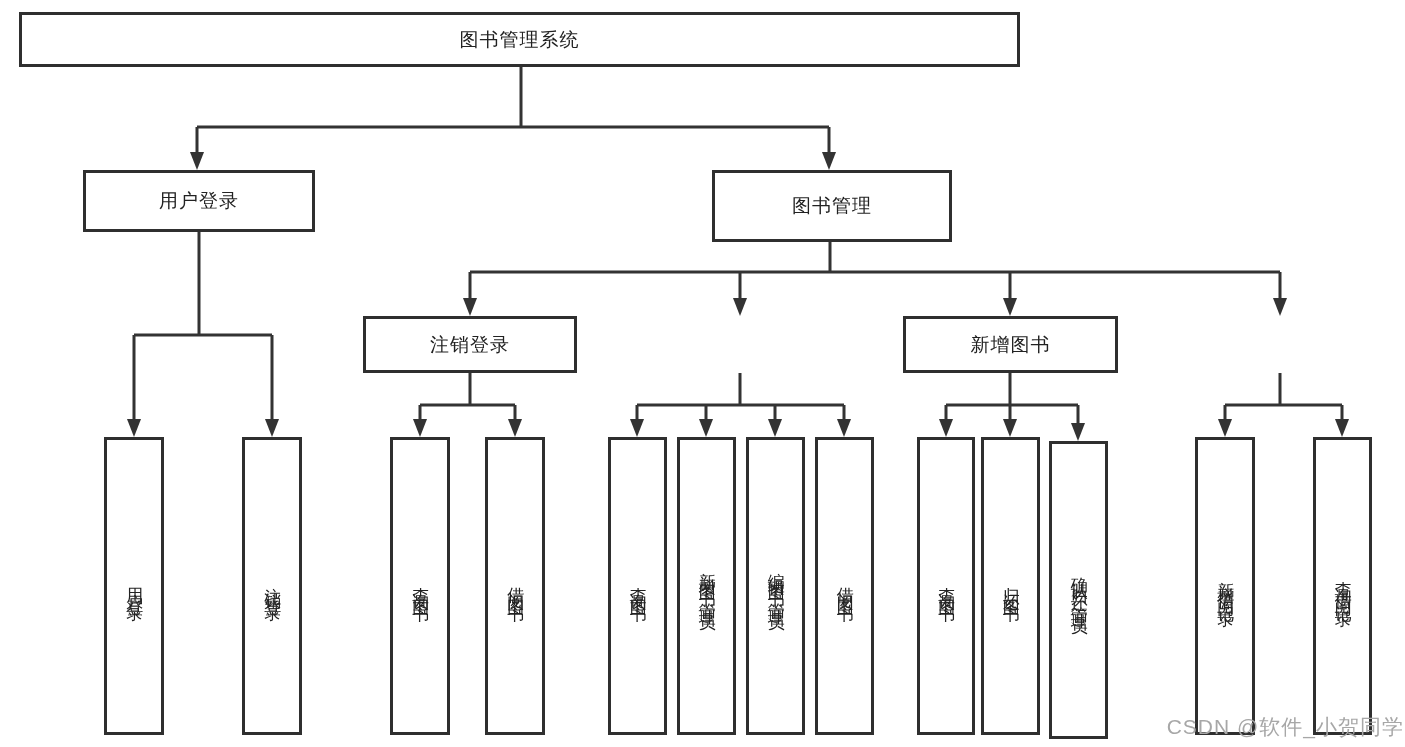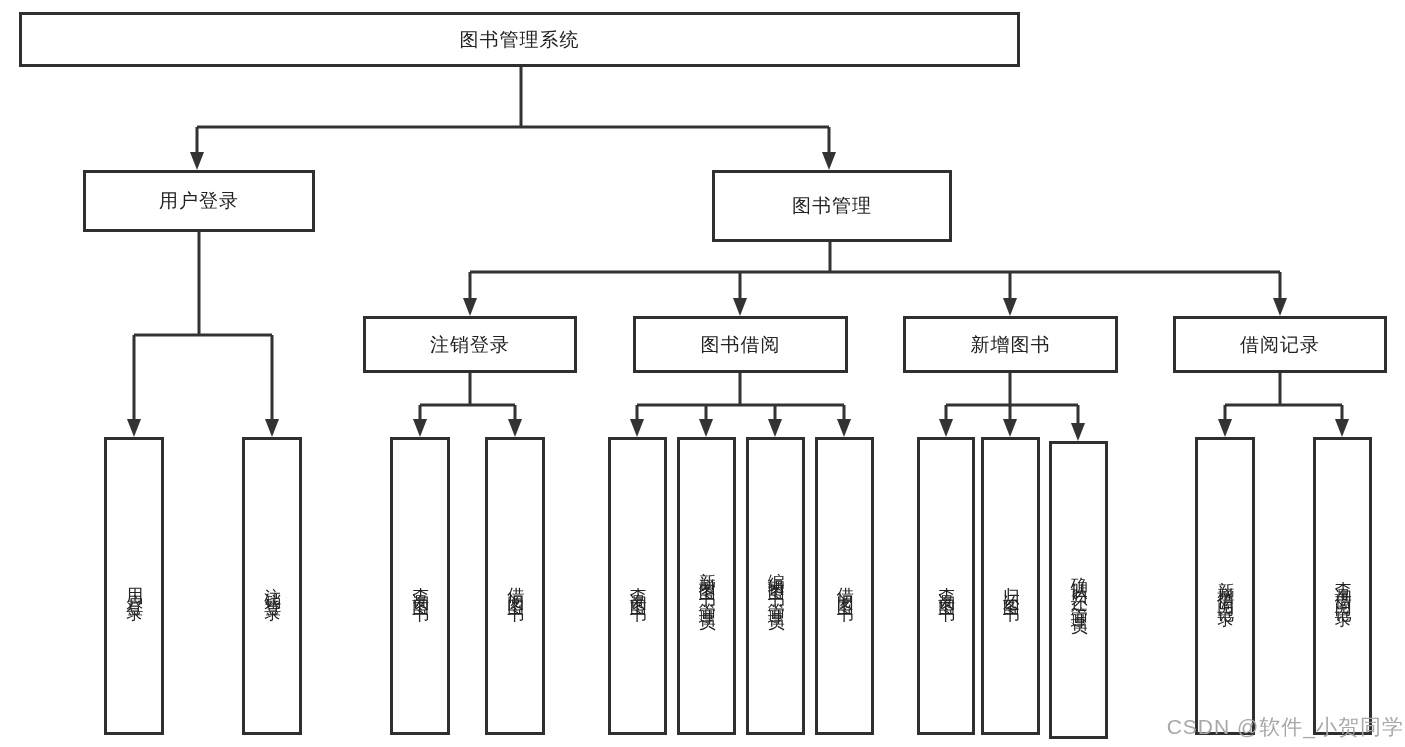--- a/index.html
+++ b/index.html
@@ -117,28 +117,22 @@
   <div class="box h-box" style="left:83px; top:170px; width:232px; height:62px;">
     <span>用户登录</span>
   </div>
   <div class="box h-box" style="left:712px; top:170px; width:240px; height:72px;">
     <span>图书管理</span>
   </div>
 
   <div class="box h-box" style="left:363px; top:316px; width:214px; height:57px;">
     <span>注销登录</span>
   </div>
-  <div class="box h-box" style="left:633px; top:316px; width:215px; height:57px;">
-    <span>图书借阅</span>
-  </div>
   <div class="box h-box" style="left:903px; top:316px; width:215px; height:57px;">
     <span>新增图书</span>
-  </div>
-  <div class="box h-box" style="left:1173px; top:316px; width:214px; height:57px;">
-    <span>借阅记录</span>
   </div>
 
   <div class="box leaf" style="left:104px; top:437px; width:60px; height:298px;">
     <span>用户登录</span>
   </div>
   <div class="box leaf" style="left:242px; top:437px; width:60px; height:298px;">
     <span>注销登录</span>
   </div>
 
   <div class="box leaf" style="left:390px; top:437px; width:60px; height:298px;">

